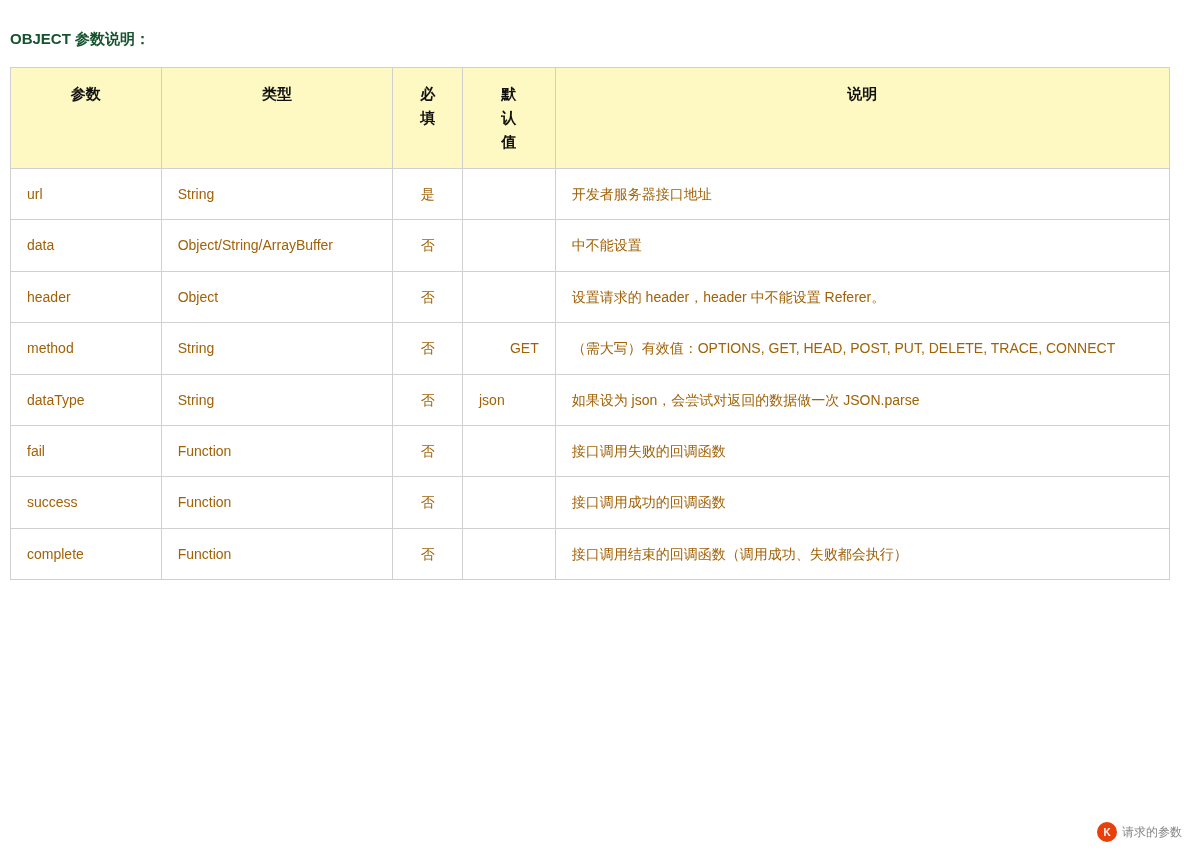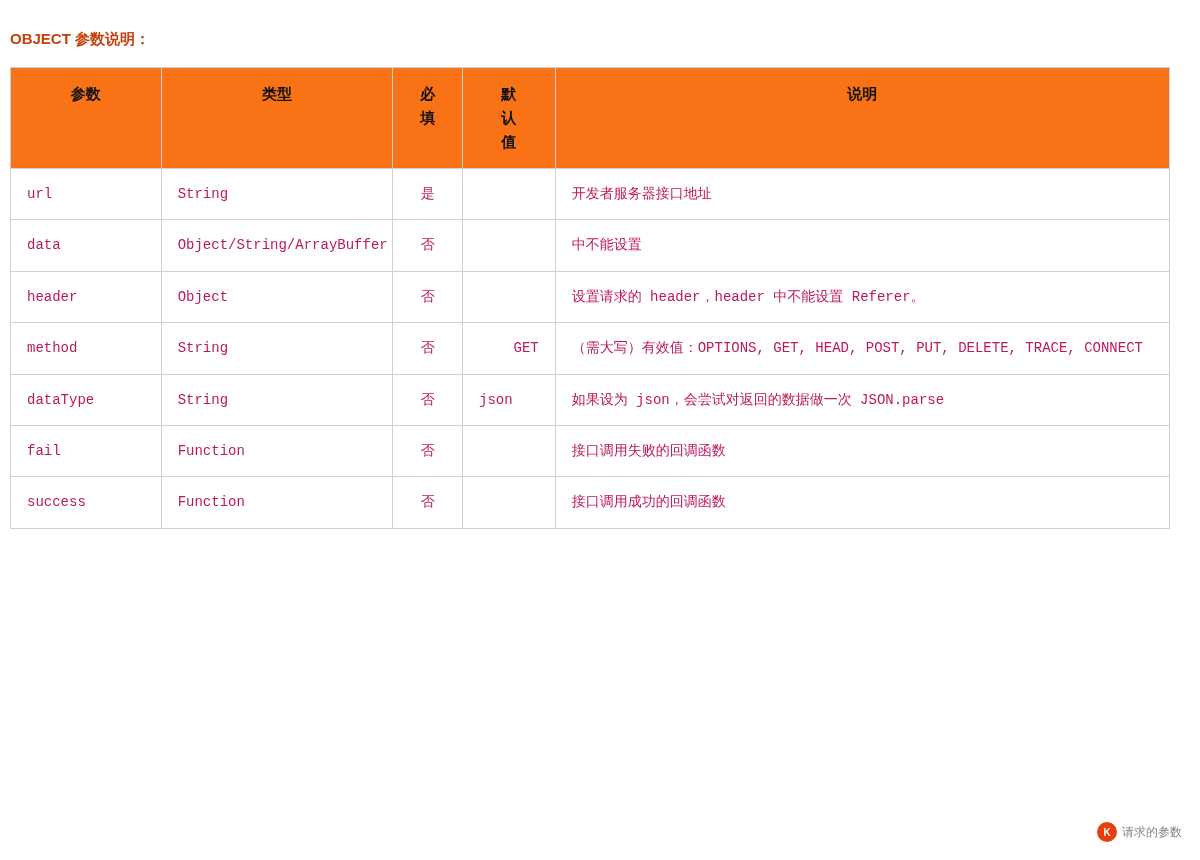--- a/index.html
+++ b/index.html
@@ -13,50 +13,49 @@
       font-size: 15px;
       background: #fff;
       color: #222;
       padding: 30px 30px 30px 10px;
     }
 
     .page-title {
       font-size: 15px;
       font-weight: bold;
       margin-bottom: 18px;
-      color: #c2410c;
+      color: #14532d;
     }
 
     table {
       border-collapse: collapse;
       width: 100%;
       table-layout: fixed;
     }
 
     thead tr {
-      background: #f97316;
+      background: #fef9c3;
     }
 
     th, td {
       border: 1px solid #d0d0d0;
       padding: 14px 16px;
       vertical-align: top;
       line-height: 1.6;
     }
 
     th {
       font-weight: bold;
       font-size: 15px;
       color: #111;
     }
 
     td {
       font-size: 14px;
-      color: #be185d;
-      font-family: Liberation Mono, monospace;
+      color: #a16207;
     }
 
     col.col-param   { width: 13%; }
     col.col-type    { width: 20%; }
     col.col-req     { width: 6%; }
     col.col-default { width: 8%; }
     col.col-desc    { width: 53%; }
 
     .watermark {
       position: fixed;
@@ -150,19 +149,26 @@
         <td style="text-align: center;"></td>
         <td>接口调用失败的回调函数</td>
       </tr>
       <tr>
         <td>success</td>
         <td>Function</td>
         <td style="text-align: center;">否</td>
         <td style="text-align: center;"></td>
         <td>接口调用成功的回调函数</td>
       </tr>
+      <tr>
+        <td>complete</td>
+        <td>Function</td>
+        <td style="text-align: center;">否</td>
+        <td style="text-align: center;"></td>
+        <td>接口调用结束的回调函数（调用成功、失败都会执行）</td>
+      </tr>
     </tbody>
 </table>
 
 <div class="watermark">
   <div class="watermark-logo">K</div>
   <span>请求的参数</span>
 </div>
 
 </body></html>

